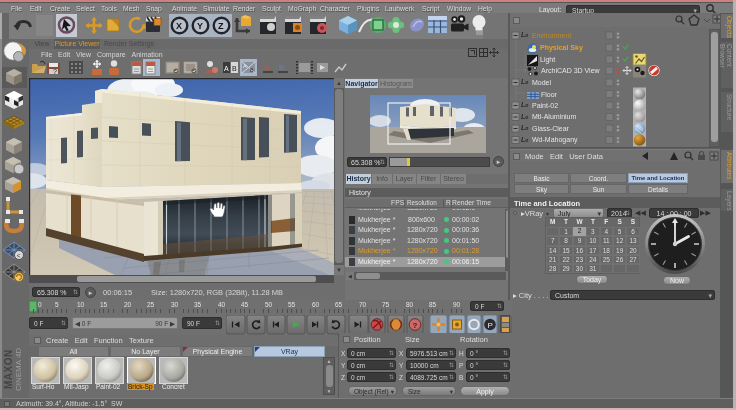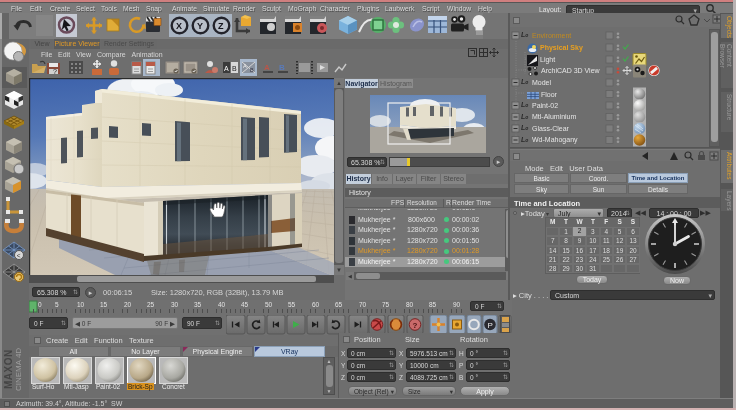--- a/index.html
+++ b/index.html
@@ -383,21 +383,21 @@
             <rect x="0" y="1" width="15" height="13" fill="#6e6e6e"></rect>
             <path d="M2 12 l4 -5 3 3 4 -6" stroke="#c9c9c9" stroke-width="1.4" fill="none"></path>
           </g>
   </g>
  </svg>
 
  <div class="abs" style="left:0;top:246px;width:483px;height:15px;background:#6e6e6e;">
   <div class="abs dark" style="left:3px;top:2px;width:48px;height:10px;font-size:7px;padding-left:4px;line-height:9px;">65.308 %<span style="position:absolute;right:1px;top:0px;color:#999;font-size:6px;">⇅</span></div>
   <div class="abs" style="left:56px;top:2px;width:11px;height:11px;border-radius:50%;background:#5a5a5a;border:1px solid #444;color:#ccc;font-size:7px;text-align:center;line-height:10px;">▸</div>
   <div class="abs" style="left:74px;top:3px;color:#d6d6d6;font-size:7.5px;">00:06:15</div>
-  <div class="abs" style="left:122px;top:3px;color:#d6d6d6;font-size:7.5px;">Size: 1280x720, RGB (32Bit), 13.79 MB</div>
+  <div class="abs" style="left:122px;top:3px;color:#d6d6d6;font-size:7.5px;">Size: 1280x720, RGB (32Bit), 11.28 MB</div>
  </div>
 </div>
 
 <div class="abs" id="viewport" style="left:29px;top:78px;width:305px;height:207px;background:#6e6e6e;">
 <svg width="305" height="197" style="position:absolute;left:0;top:0;">
  <defs>
   <linearGradient id="sky" x1="0" y1="0" x2="0.18" y2="1">
    <stop offset="0" stop-color="#3d62ab"></stop>
             <stop offset="0.5" stop-color="#5578b6"></stop>
             <stop offset="0.85" stop-color="#8099c0"></stop>
@@ -835,21 +835,21 @@
         </div>
  </div>
  <div class="abs" style="left:199px;top:16px;width:11px;height:118px;background:#5f5f5f;border:1px solid #555;">
   <div class="abs" style="left:1px;top:2px;width:7px;height:110px;background:#9e9e9e;border-radius:3px;"></div>
  </div>
 
  <div class="abs" style="left:0;top:134px;width:212px;height:3px;background:#5e5e5e;border-top:1px solid #555;border-bottom:1px solid #7a7a7a;"></div>
 
  <div class="abs" style="left:0;top:137px;width:212px;height:11px;background:#717171;">
   <span class="abs" style="left:3px;top:3px;width:7px;height:7px;background:#8a8a8a;border:1px solid #5a5a5a;"></span>
-  <span class="abs txt" style="left:15px;top:2px;margin-top:12px;">Mode&nbsp;&nbsp;&nbsp;Edit&nbsp;&nbsp;&nbsp;User Data</span>
+  <span class="abs txt" style="left:15px;top:2px;">Mode&nbsp;&nbsp;&nbsp;Edit&nbsp;&nbsp;&nbsp;User Data</span>
   <svg class="abs" width="80" height="12" style="left:130px;top:0;">
    <path d="M8 2 l-6 4 6 4z" fill="#252525"></path>
           <path d="M30 10 l4 -8 4 8z" fill="#252525"></path>
    <circle cx="48" cy="5" r="3" fill="none" stroke="#2e2e2e" stroke-width="1.2"></circle>
           <path d="M50 7 l3 3" stroke="#2e2e2e" stroke-width="1.2"></path>
    <rect x="58" y="5" width="7" height="5" fill="#4a4a4a"></rect>
           <path d="M59.5 5 v-1.5 a2 2 0 0 1 4 0 V5" fill="none" stroke="#4a4a4a" stroke-width="1.2"></path>
    <rect x="70" y="2" width="8" height="8" fill="#7d7d7d" stroke="#4a4a4a"></rect>
           <path d="M74 3 v6 M71 6 h6" stroke="#2e2e2e" stroke-width="1"></path>
   </svg>
@@ -860,21 +860,21 @@
  <div class="abs" style="left:60px;top:160px;width:57px;height:10px;background:#7e7e7e;border:1px solid #666;color:#ececec;font-size:6.5px;text-align:center;line-height:9px;">Coord.</div>
  <div class="abs" style="left:118px;top:160px;width:60px;height:10px;background:#b9c9dd;border:1px solid #8ba0b8;color:#15305c;font-size:6px;font-weight:bold;text-align:center;line-height:8px;white-space:nowrap;overflow:hidden;">Time and Location</div>
  <div class="abs" style="left:4px;top:171px;width:55px;height:10px;background:#7e7e7e;border:1px solid #666;color:#ececec;font-size:6.5px;text-align:center;line-height:9px;">Sky</div>
  <div class="abs" style="left:60px;top:171px;width:57px;height:10px;background:#7e7e7e;border:1px solid #666;color:#ececec;font-size:6.5px;text-align:center;line-height:9px;">Sun</div>
  <div class="abs" style="left:118px;top:171px;width:60px;height:10px;background:#7e7e7e;border:1px solid #666;color:#ececec;font-size:6.5px;text-align:center;line-height:9px;">Details</div>
 
  <div class="abs" style="left:0;top:184px;width:212px;height:11px;background:#5c5c5c;color:#f0f0f0;font-size:7.5px;font-weight:bold;padding:1.5px 0 0 4px;">Time and Location</div>
 
  <div class="abs" style="left:0;top:195px;width:212px;height:11px;">
   <span class="abs" style="left:3px;top:3px;width:4px;height:4px;border-radius:50%;background:#8a8a8a;border:1px solid #555;"></span>
-  <span class="abs txt" style="left:11px;top:1px;">▸Today</span>
+  <span class="abs txt" style="left:11px;top:1px;">▸VRay</span>
   <span class="abs" style="left:36px;top:2px;color:#3a3a3a;font-size:6px;">▾</span>
   <div class="abs" style="left:43px;top:0px;width:51px;height:10px;background:linear-gradient(#adadad,#8e8e8e);border:1px solid #6a6a6a;border-radius:2px;color:#222;font-size:7px;padding-left:4px;line-height:9px;">July<span style="position:absolute;right:2px;top:0;color:#333;">▾</span></div>
   <div class="abs dark" style="left:97px;top:0px;width:25px;height:10px;font-size:7px;padding-left:3px;line-height:9px;">2014<span style="position:absolute;right:1px;top:0px;color:#999;font-size:6px;">⇅</span></div>
   <span class="abs" style="left:125px;top:1px;color:#2e2e2e;font-size:7px;">◀◀</span>
   <div class="abs dark" style="left:139px;top:0px;width:50px;height:10px;font-size:7px;text-align:center;line-height:9px;">14 : 00 : 00</div>
   <span class="abs" style="left:190px;top:1px;color:#2e2e2e;font-size:7px;">▶▶</span>
  </div>
 
  <div class="abs" id="calendar" style="left:35px;top:204px;width:95px;height:57px;background:#676767;border:1px solid #5e5e5e;font-size:6.5px;color:#dcdcdc;">
   <div style="position:absolute;left:0;top:0;display:grid;grid-template-columns:repeat(7,13.4px);grid-auto-rows:9.2px;text-align:center;font-weight:bold;color:#e8e8e8;">

